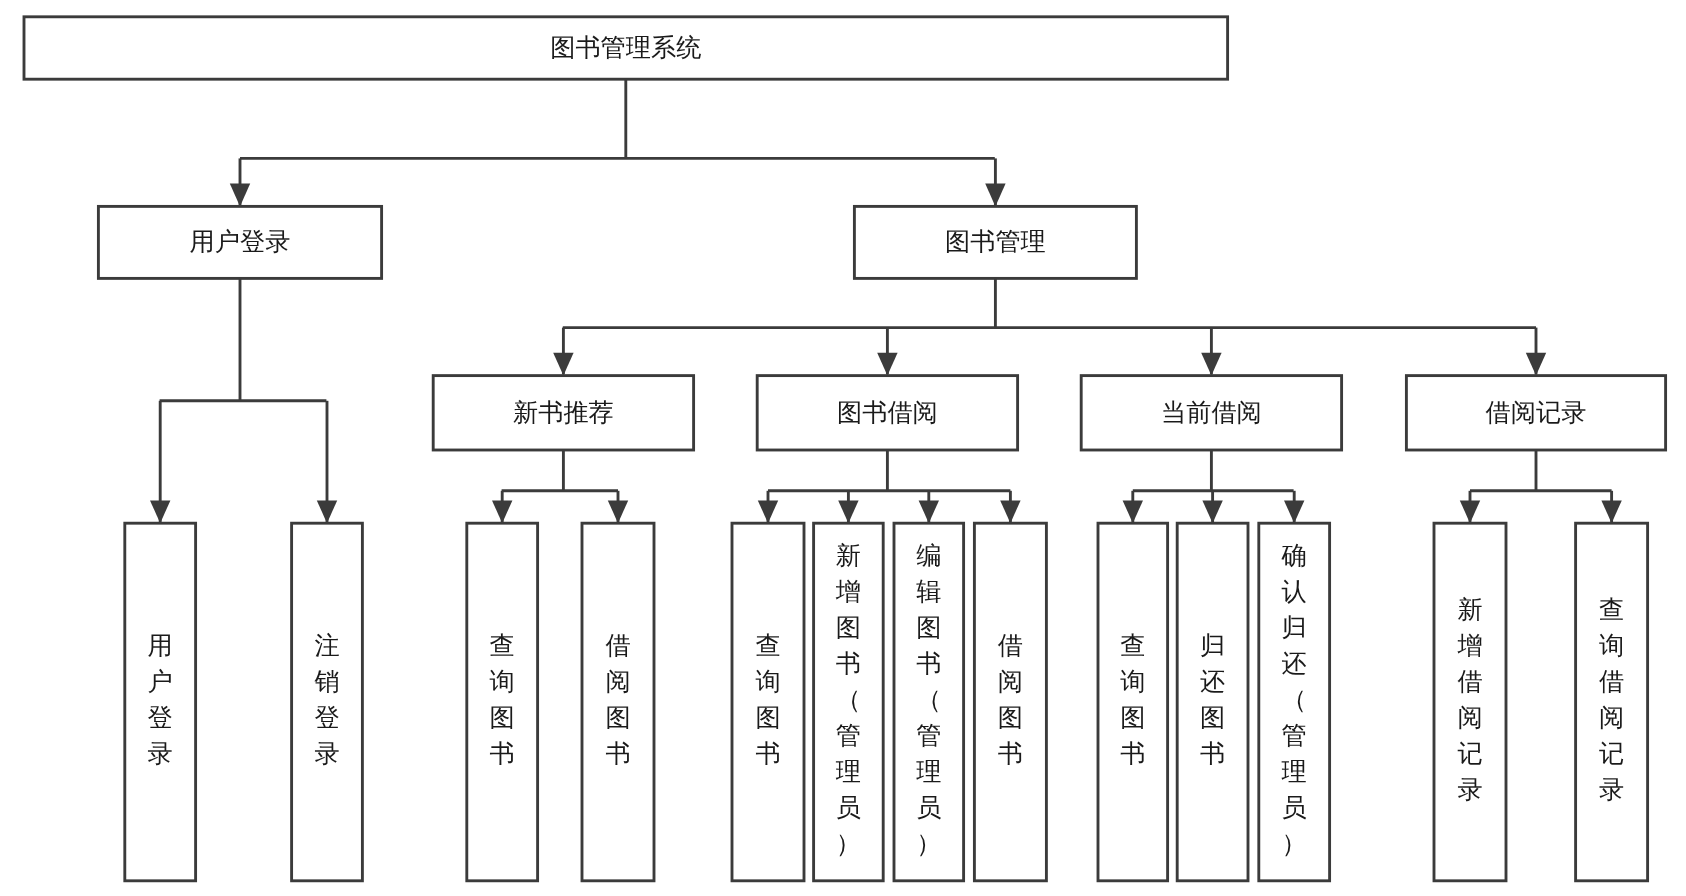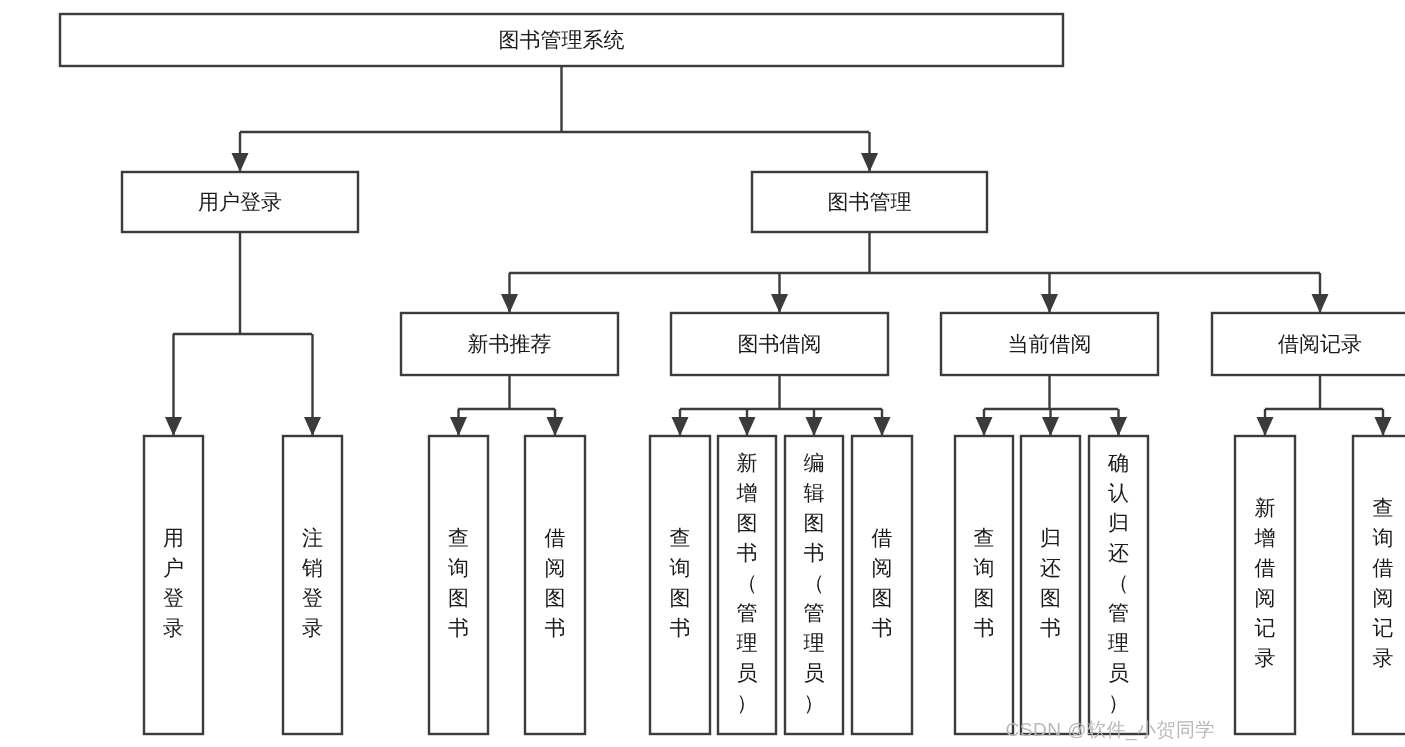--- a/index.html
+++ b/index.html
@@ -10,21 +10,20 @@
   body {
     width: 1405px;
     height: 747px;
     font-family: "Liberation Sans", "DejaVu Sans", sans-serif;
     overflow: hidden;
   }
   #diagram-root {
     position: relative;
     width: 1183px;
     height: 747px;
-    margin-left: 40px;
   }
   svg.canvas {
     position: absolute;
     top: 0;
     left: 0;
     width: 1405px;
     height: 747px;
   }
   .node-rect {
     fill: #ffffff;
@@ -203,15 +202,14 @@
           <rect x="1195" y="436" width="60" height="298" class="node-rect"></rect>
           <text class="node-label-v"><tspan x="1225" y="515">新</tspan><tspan x="1225" y="545">增</tspan><tspan x="1225" y="575">借</tspan><tspan x="1225" y="605">阅</tspan><tspan x="1225" y="635">记</tspan><tspan x="1225" y="665">录</tspan></text>
         </g>
         <g>
           <rect x="1313" y="436" width="60" height="298" class="node-rect"></rect>
           <text class="node-label-v"><tspan x="1343" y="515">查</tspan><tspan x="1343" y="545">询</tspan><tspan x="1343" y="575">借</tspan><tspan x="1343" y="605">阅</tspan><tspan x="1343" y="635">记</tspan><tspan x="1343" y="665">录</tspan></text>
         </g>
       </g>
   </svg>
 
-  <div class="watermark">CSDN @软件_小贺同学</div>
 
 </div>
 
 </body></html>

